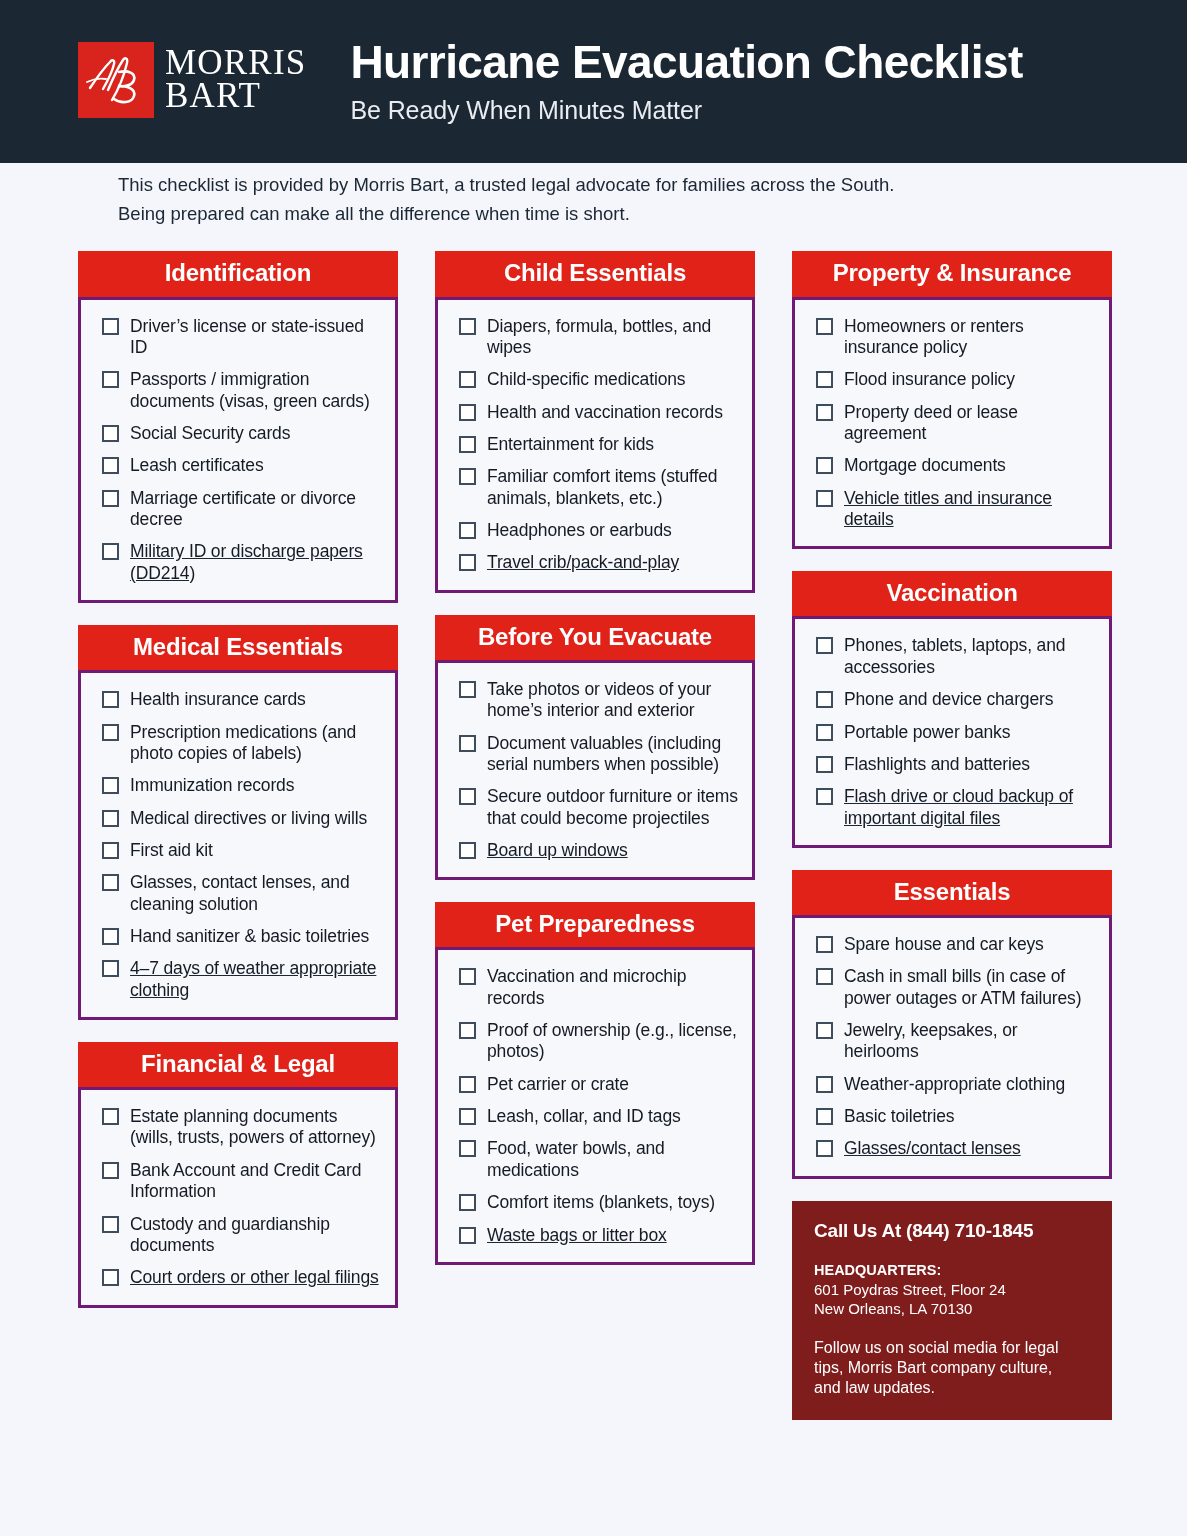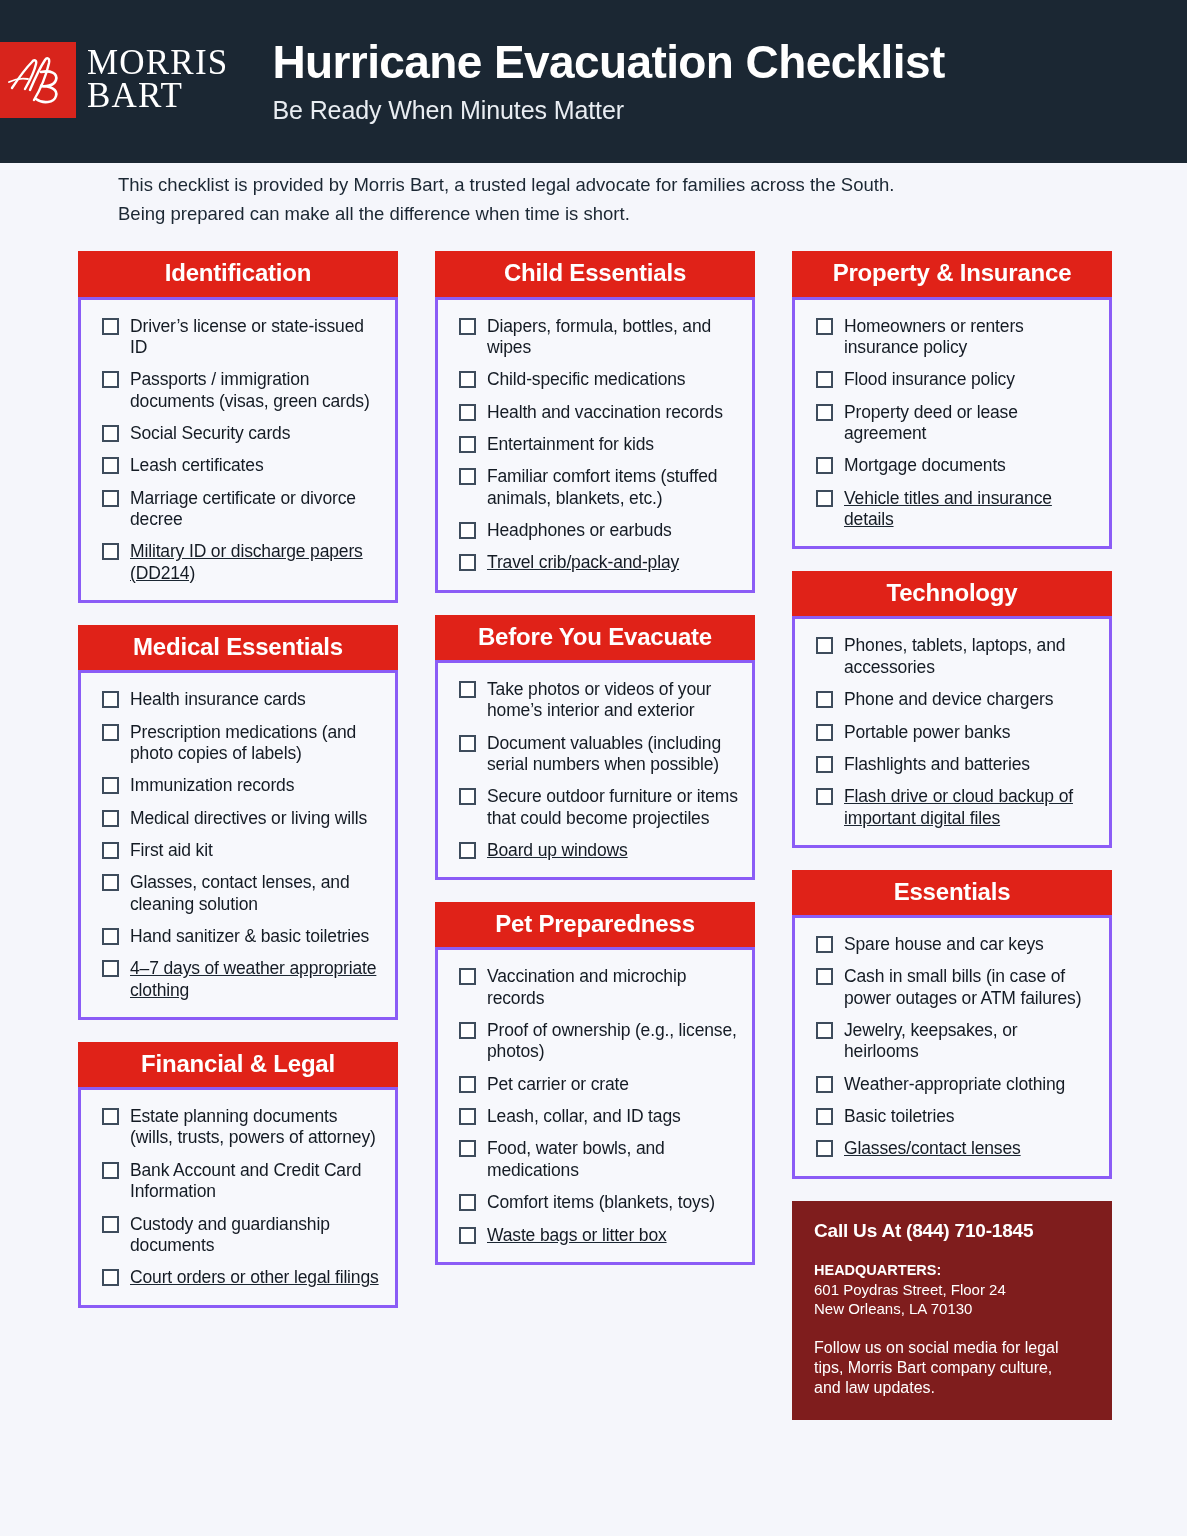--- a/index.html
+++ b/index.html
@@ -14,20 +14,21 @@
     color: #1b2733;
     overflow: hidden;
   }
 
   
   .header {
     background: #1b2733;
     height: 163px;
     display: flex;
     align-items: center;
+    padding-left: 78px;
     box-sizing: border-box;
   }
   .logo-block {
     display: flex;
     align-items: center;
     gap: 11px;
     margin-top: -4px;
   }
   .logo-mark {
     width: 76px;
@@ -94,21 +95,21 @@
     background: #e02218;
     color: #ffffff;
     font-size: 24px;
     font-weight: bold;
     text-align: center;
     padding: 9px 4px 11px;
     letter-spacing: -0.2px;
     line-height: 1.05;
   }
   .section-card {
-    border: 3px solid #8b5cf6;
+    border: 3px solid #701a75;
     background: #f7f8fc;
     padding: 16px 14px 16px 21px;
     box-sizing: border-box;
   }
 
   ul.items { list-style: none; margin: 0; padding: 0; }
   ul.items li {
     display: flex;
     align-items: flex-start;
     gap: 11px;
@@ -402,21 +403,21 @@
               <span class="itext">Mortgage documents</span>
             </li>
             <li>
               <span class="cbox"></span>
               <span class="itext">Vehicle titles and insurance details</span>
             </li>
           </ul>
         </div>
       </div>
       <div class="section">
-        <div class="section-title">Technology</div>
+        <div class="section-title">Vaccination</div>
         <div class="section-card">
           <ul class="items">
             <li>
               <span class="cbox"></span>
               <span class="itext">Phones, tablets, laptops, and accessories</span>
             </li>
             <li>
               <span class="cbox"></span>
               <span class="itext">Phone and device chargers</span>
             </li>

